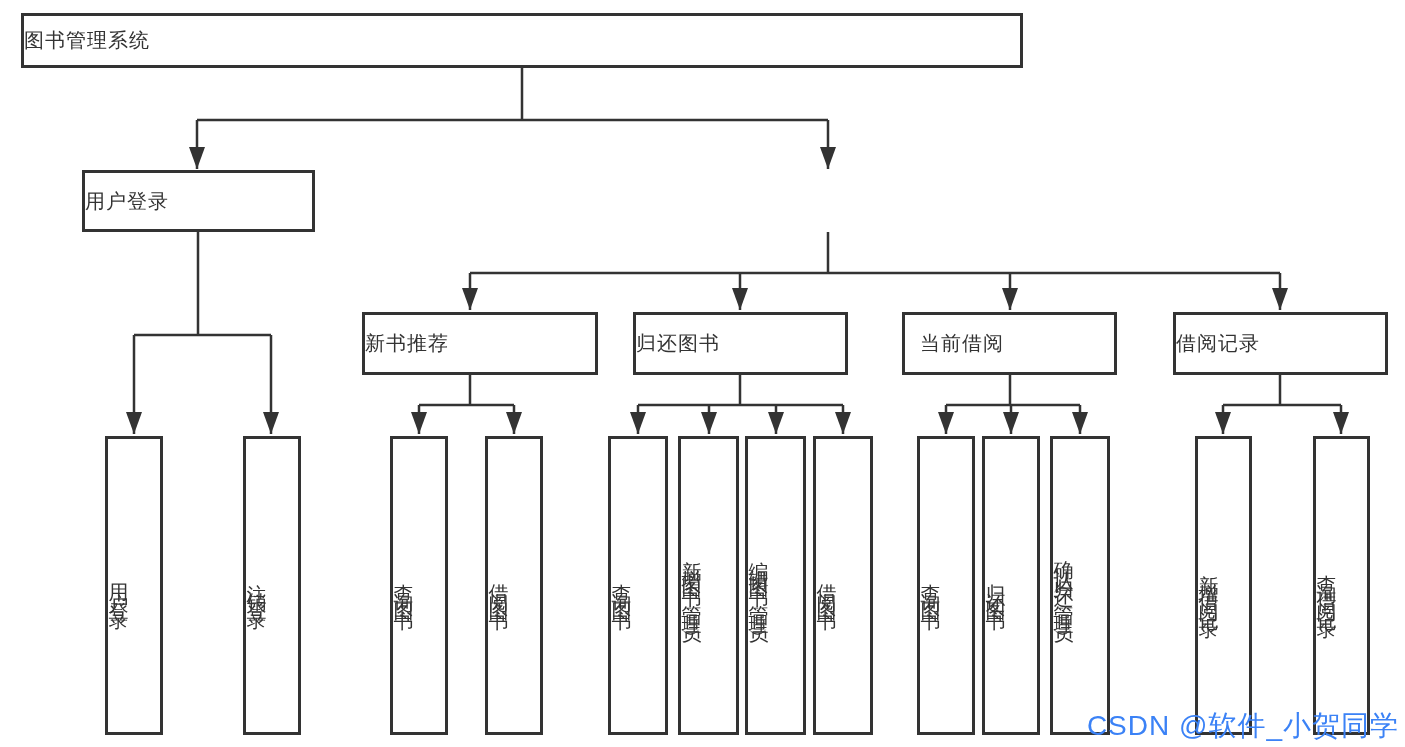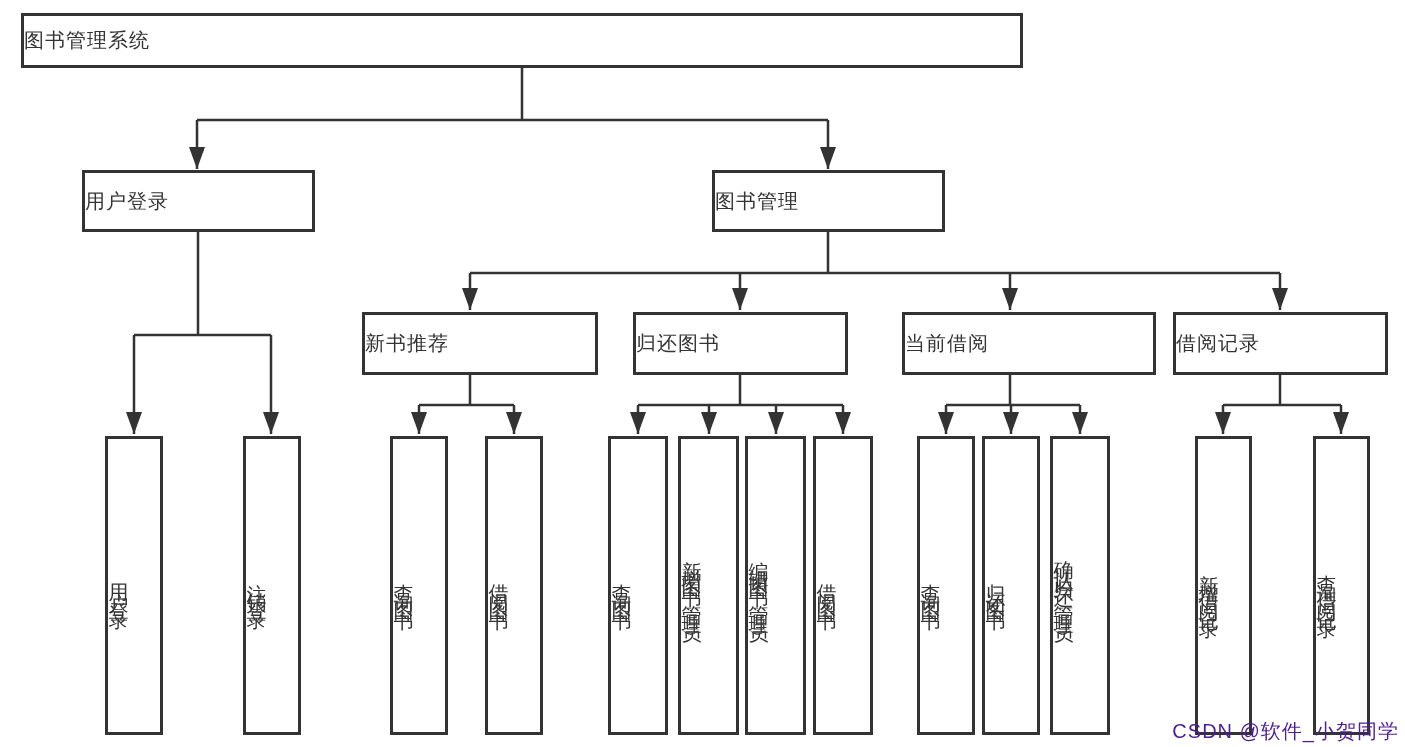--- a/index.html
+++ b/index.html
@@ -30,22 +30,22 @@
     writing-mode: vertical-rl;
     text-orientation: mixed;
     letter-spacing: 9px;
     line-height: 1.1;
     white-space: nowrap;
   }
   .watermark {
     position: absolute;
     right: 6px;
     bottom: 2px;
-    font-size: 20px;
-    color: #4c1d95;
+    font-size: 28px;
+    color: #3b82f6;
     letter-spacing: 1px;
     pointer-events: none;
   }
 </style>
 </head>
 <body>
 
 <div class="stage">
 
   <svg class="wires" viewBox="0 0 1405 747" xmlns="http://www.w3.org/2000/svg">
@@ -90,31 +90,28 @@
     <line class="wire" x1="1341" y1="405" x2="1341" y2="434" marker-end="url(#arrow)"></line>
   </svg>
 
   <div class="box" style="left:21px; top:13px; width:1002px; height:55px;">
     <span>图书管理系统</span>
   </div>
 
   <div class="box" style="left:82px; top:170px; width:233px; height:62px;">
     <span>用户登录</span>
   </div>
-  <div class="box" style="left:712px; top:170px; width:233px; height:62px;">
-    <span>图书管理</span>
-  </div>
 
   <div class="box" style="left:362px; top:312px; width:236px; height:63px;">
     <span>新书推荐</span>
   </div>
   <div class="box" style="left:633px; top:312px; width:215px; height:63px;">
     <span>归还图书</span>
   </div>
-  <div class="box" style="left:902px; top:312px; width:254px; height:63px;">
+  <div class="box" style="left:902px; top:312px; width:215px; height:63px;padding-left:15px;">
     <span>当前借阅</span>
   </div>
   <div class="box" style="left:1173px; top:312px; width:215px; height:63px;">
     <span>借阅记录</span>
   </div>
 
   <div class="box leaf" style="left:105px; top:436px; width:58px; height:299px;">
     <span class="vtext">用户登录</span>
   </div>
   <div class="box leaf" style="left:243px; top:436px; width:58px; height:299px;">

